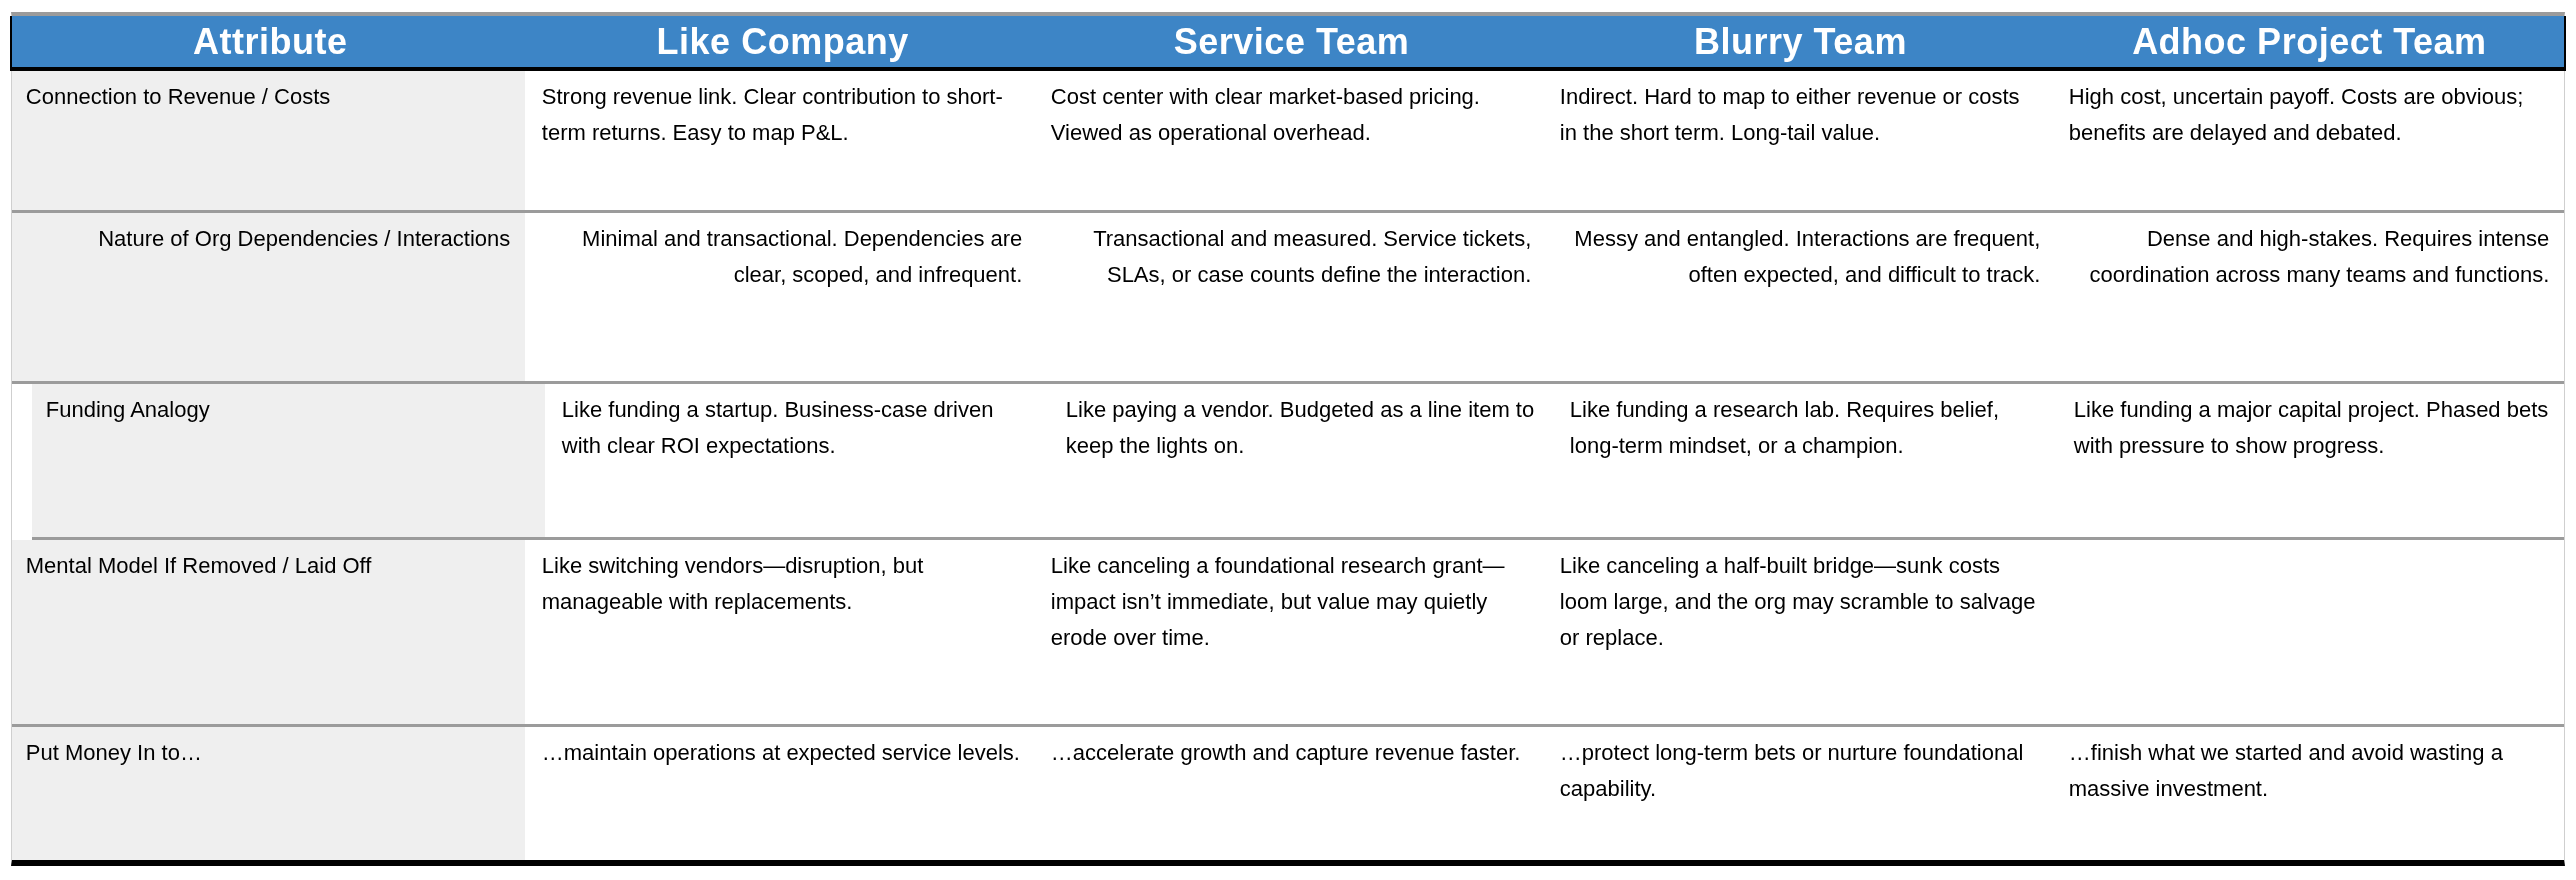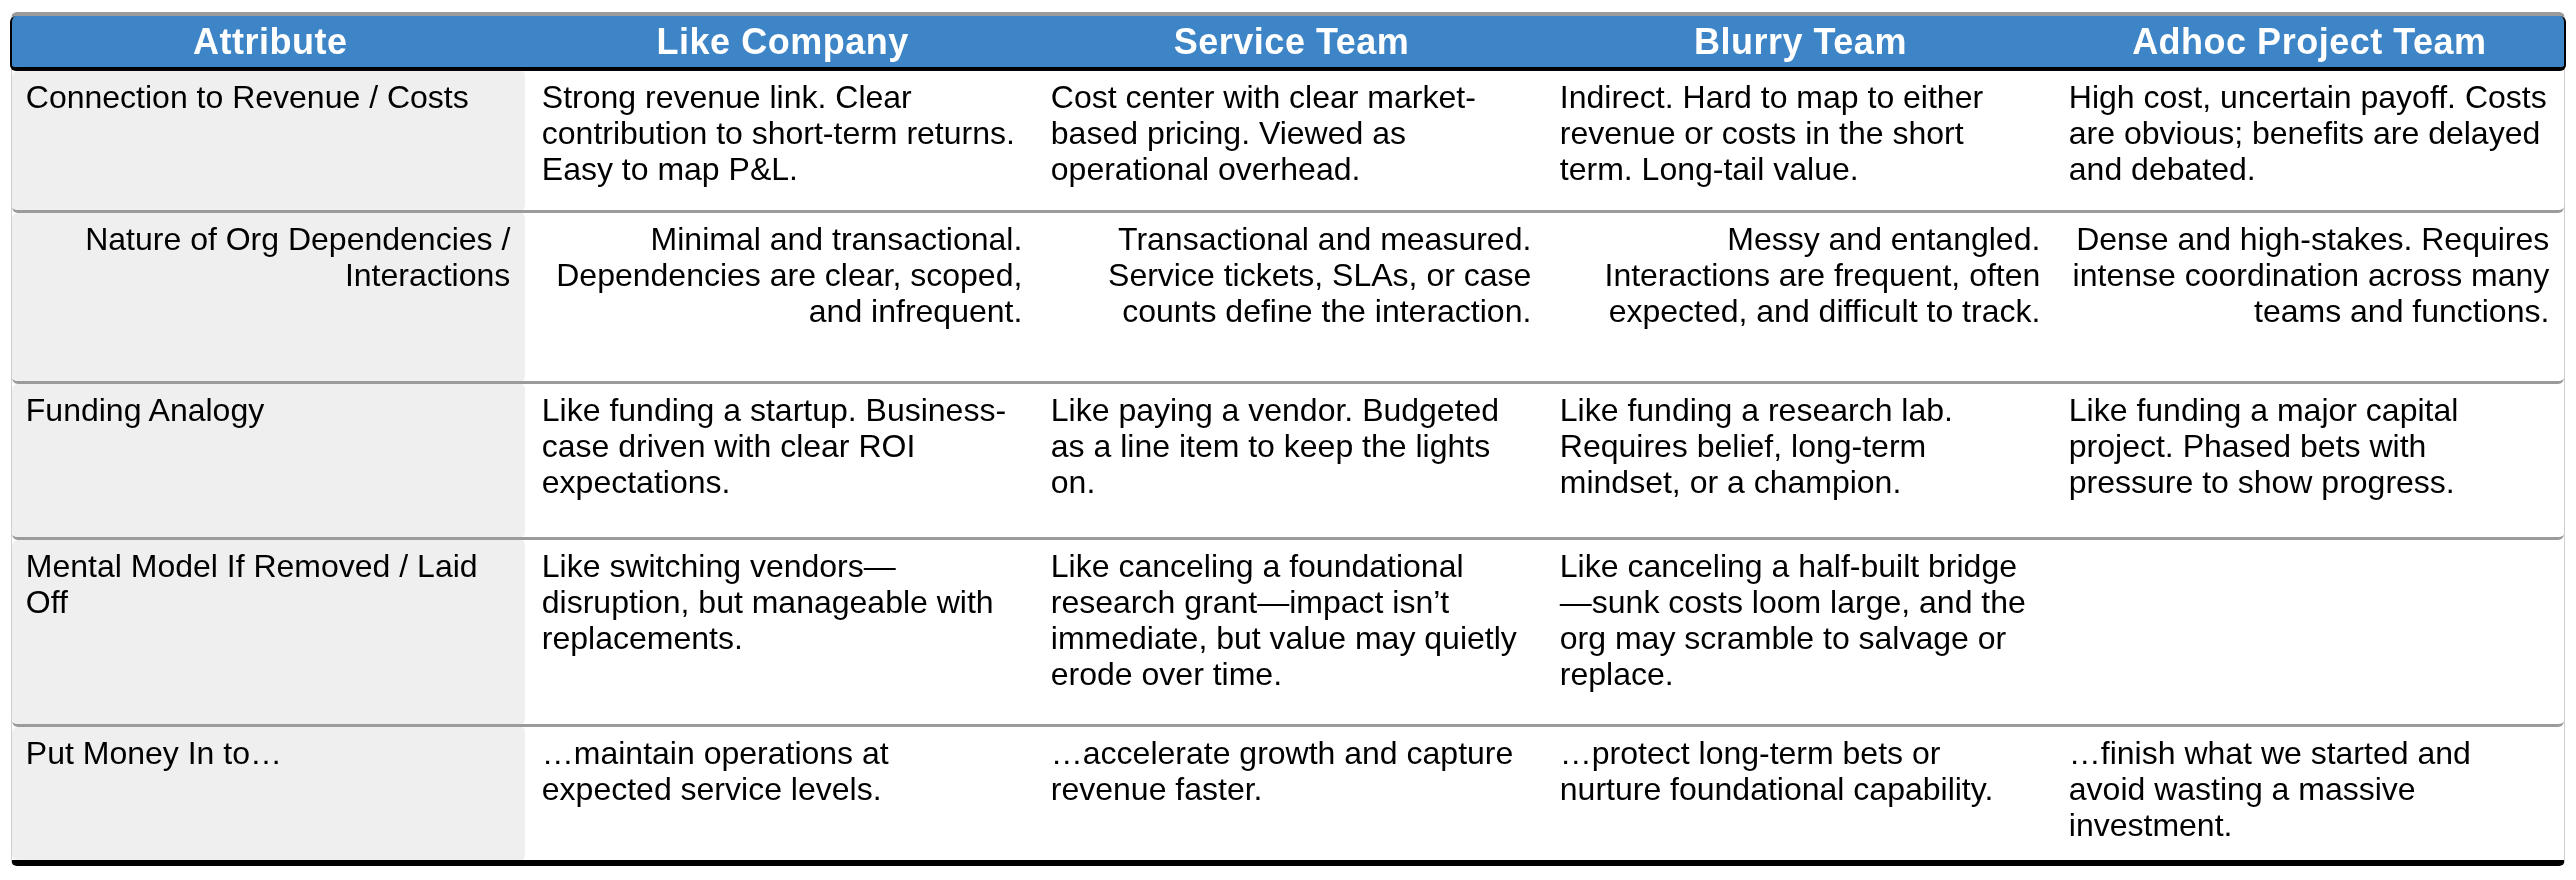--- a/index.html
+++ b/index.html
@@ -2,21 +2,21 @@
 <html style="--header-bg: #3d85c6; --header-text: #ffffff; --attr-bg: #efefef; --divider: #9b9b9b; --heavy: #000000;font-size:14.7px"><head>
 <meta charset="utf-8">
 <style>
   :root{
     --header-bg:#3d85c6;
     --header-text:#ffffff;
     --attr-bg:#efefef;
     --divider:#9b9b9b;
     --heavy:#000000;
   }
-  *{box-sizing:border-box;border-radius:6px;}
+  *{box-sizing:border-box;}
   html,body{margin:0;padding:0;background:#ffffff;}
   body{
     width:2576px;height:881px;
     padding:12px 11px;
     font-family:"Liberation Sans","DejaVu Sans",sans-serif;
     color:#000;
   }
   .table{
     width:2554px;
     border-top:4.6px solid var(--divider);
@@ -42,31 +42,31 @@
     white-space:nowrap;
   }
   .body-row{
     display:grid;
     grid-template-columns:516px 1fr 1fr 1fr 1fr;
     border-bottom:3.7px solid var(--divider);
   }
   .body-row:last-child{border-bottom:none;}
   .cell{
     padding:8.3px 14.7px 9.2px 13.8px;
-    font-size:32px;
+    font-size:22px;
     line-height:36px;
     background:#ffffff;
   }
   .attr-cell{
     background:var(--attr-bg);
     border-right:3.7px solid #ffffff;
   }
   .r1{min-height:142px;}
   .r2{min-height:171px;text-align:right;}
-  .r3{min-height:156px;}
+  .r3{min-height:156px;margin-left:20px;}
   .r4{min-height:187px;}
   .r5{min-height:133px;}
 </style>
 </head>
 <body>
 
 <div class="table">
 
   <div class="header-row">
     <div class="header-cell">Attribute</div>

